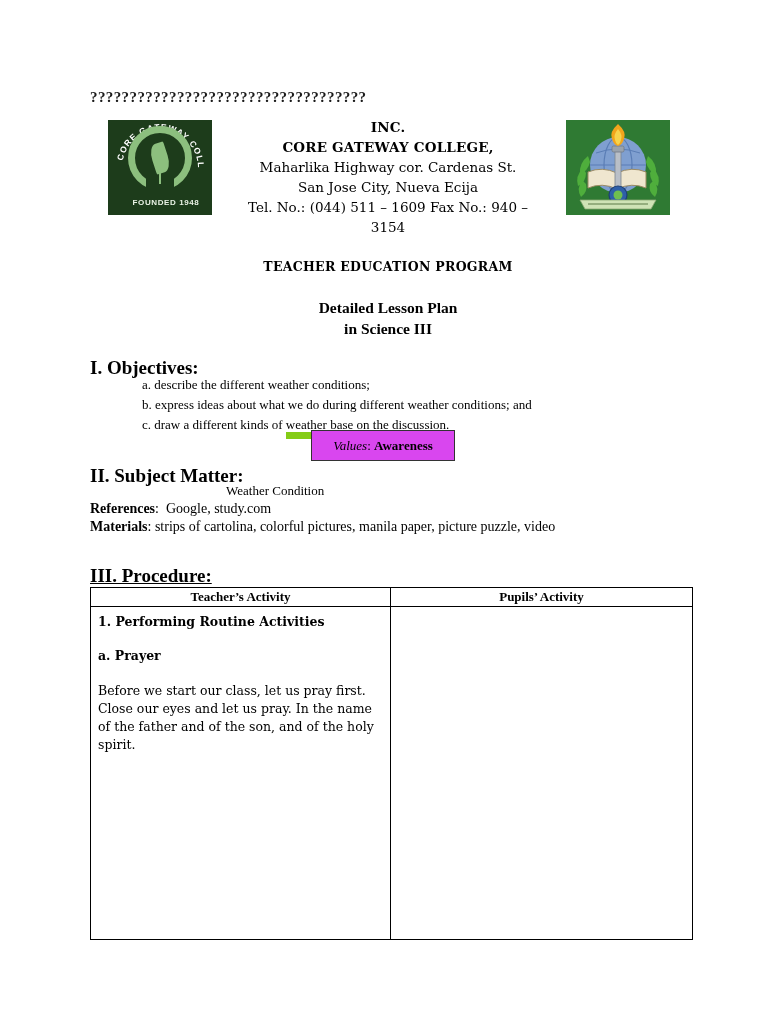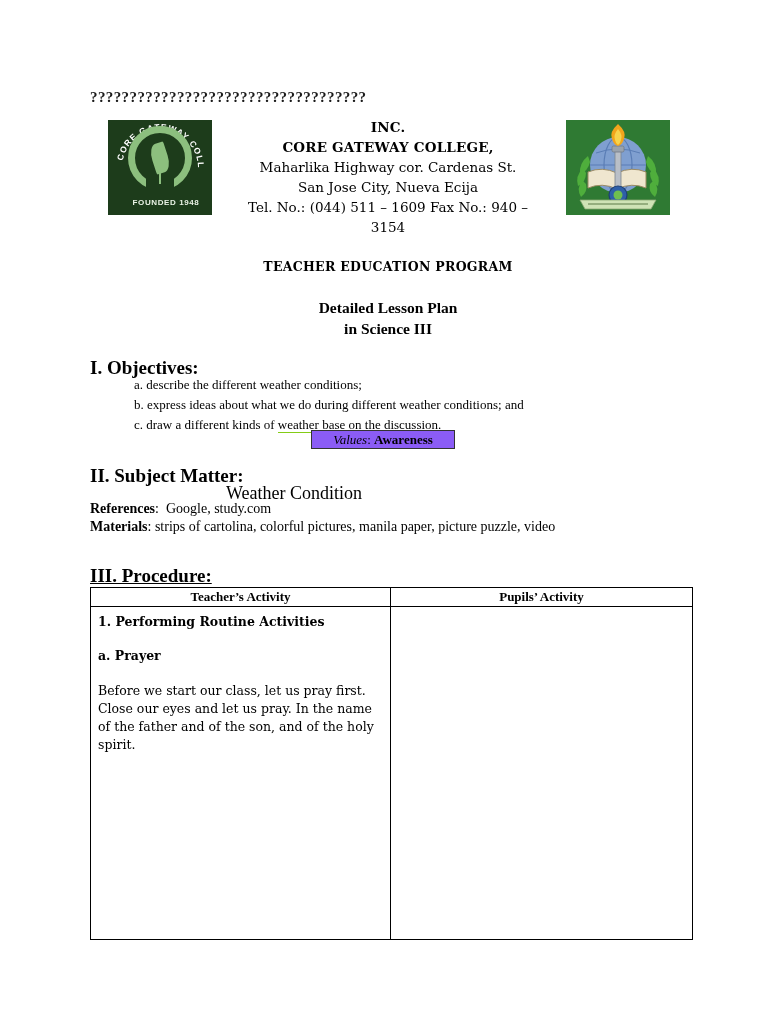--- a/index.html
+++ b/index.html
@@ -164,47 +164,47 @@
 
   .obj-list {
     position: absolute;
     left: 134px;
     top: 375px;
     width: 500px;
     font-family: "Liberation Serif", "DejaVu Serif", serif;
     font-size: 13px;
     line-height: 1.52;
   }
-  .obj-item { white-space: nowrap; }
-  .obj-underline { border-bottom: 1px solid #84cc16; }
+  .obj-item { white-space: nowrap; margin-left: 8px; }
+  .obj-underline { border-bottom: 7px solid #84cc16; }
 
   .values-box {
     position: absolute;
     left: 311px;
     top: 430px;
     width: 144px;
-    height: 19px;
+    height: 31px;
     border: 1px solid #333;
     box-sizing: border-box;
     display: flex;
     align-items: center;
     justify-content: center;
     font-family: "Liberation Serif", "DejaVu Serif", serif;
     font-size: 13px;
-    background: #8b5cf6;
+    background: #d946ef;
   }
   .values-box .v-label { font-style: italic; }
   .values-box .v-val { font-weight: bold; }
 
   .subject-value {
     position: absolute;
     left: 226px;
     top: 483px;
     font-family: "Liberation Serif", "DejaVu Serif", serif;
-    font-size: 18px;
+    font-size: 13px;
   }
   .meta-line {
     position: absolute;
     left: 90px;
     font-family: "Liberation Serif", "DejaVu Serif", serif;
     font-size: 14px;
     white-space: nowrap;
   }
   #references-line { top: 501px; }
   #materials-line  { top: 519px; }

